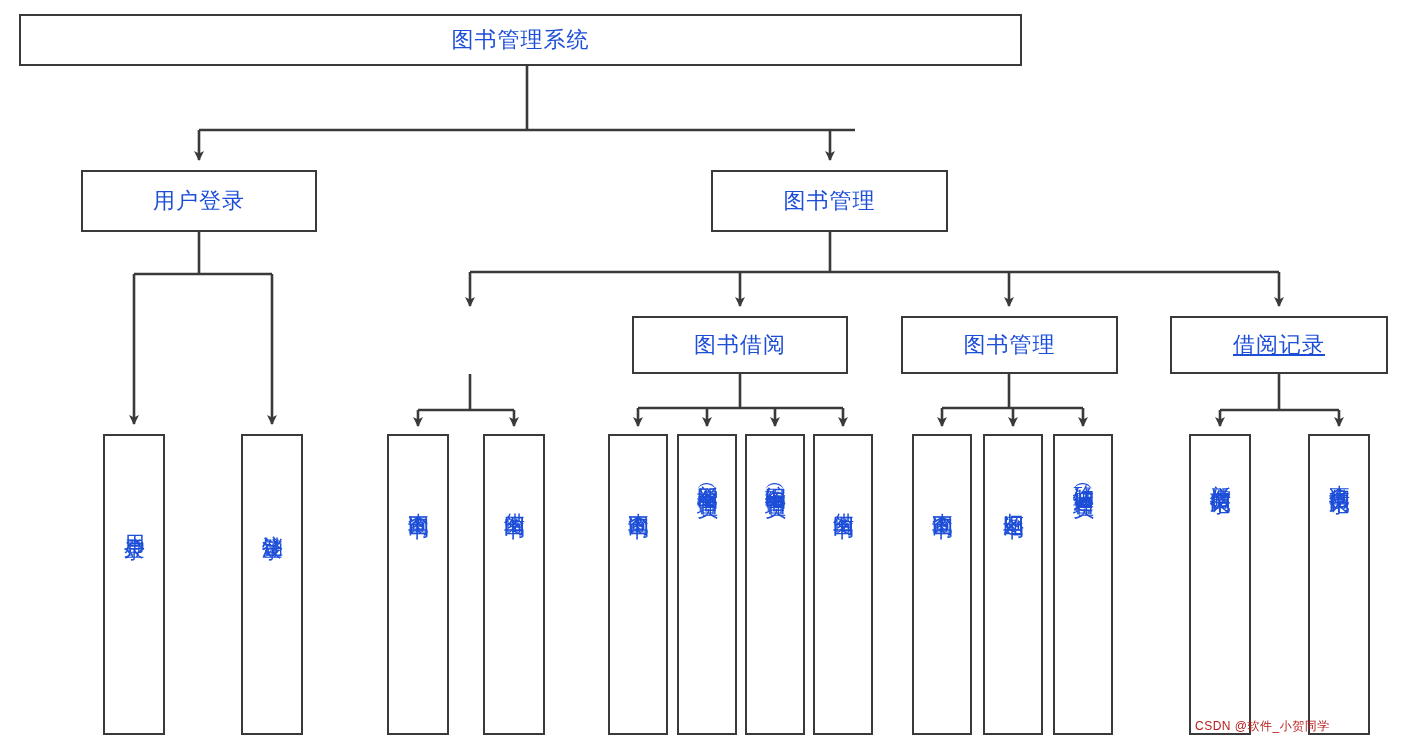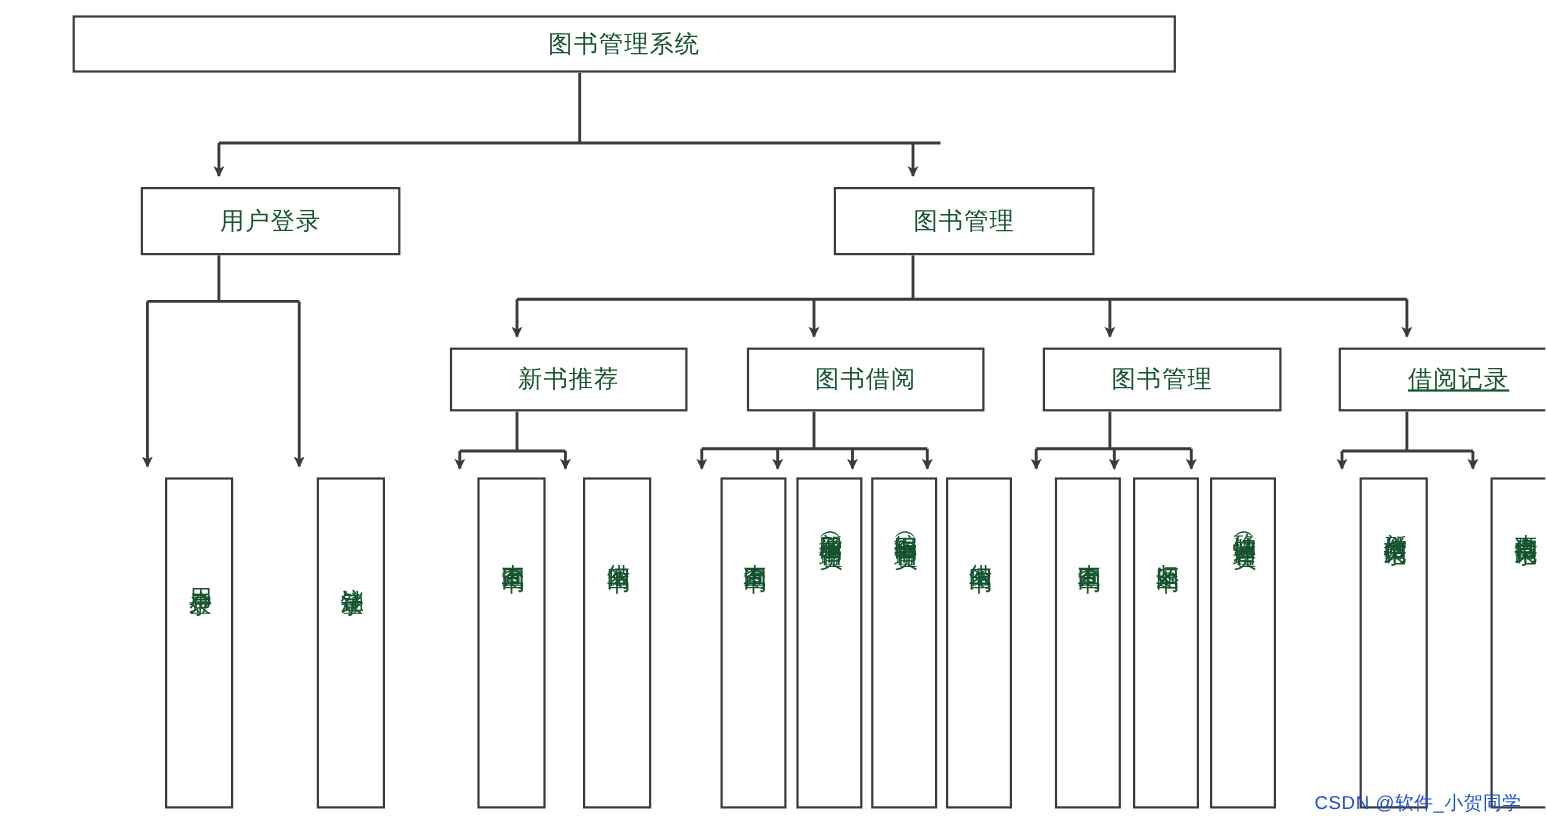--- a/index.html
+++ b/index.html
@@ -26,22 +26,21 @@
     pointer-events: none;
   }
   .node {
     position: absolute;
     box-sizing: border-box;
     border: 2px solid #3a3a3a;
     background: #ffffff;
     display: flex;
     align-items: center;
     justify-content: center;
-    color: #14532d;
-    margin-left: 47px;
+    color: #1d4ed8;
   }
   .node-h .node-label {
     font-size: 22px;
     line-height: 1.1;
     letter-spacing: 1px;
     white-space: nowrap;
   }
   .node-v {
     align-items: flex-start;
     justify-content: center;
@@ -60,22 +59,22 @@
     margin-top: 78px;
   }
   .node-v.pad-top2 .node-label {
     margin-top: 56px;
   }
   .node-v.pad-top3 .node-label {
     margin-top: 28px;
   }
   .watermark {
     position: absolute;
-    font-size: 17px;
-    color: #1d4ed8;
+    font-size: 12px;
+    color: #b91c1c;
     white-space: nowrap;
     letter-spacing: 0.5px;
     user-select: none;
   }
 </style>
 </head>
 <body>
 
 <div id="diagram-root">
 
@@ -133,23 +132,20 @@
     <span class="node-label">图书管理系统</span>
   </div>
 
   <div class="node node-h" id="node-l2-0" style="left: 81px; top: 170px; width: 236px; height: 62px;">
     <span class="node-label">用户登录</span>
   </div>
   <div class="node node-h" id="node-l2-1" style="left: 711px; top: 170px; width: 237px; height: 62px;">
     <span class="node-label">图书管理</span>
   </div>
 
-  <div class="node node-h" id="node-l3-0" style="left: 362px; top: 316px; width: 216px; height: 58px;">
-    <span class="node-label">新书推荐</span>
-  </div>
   <div class="node node-h" id="node-l3-1" style="left: 632px; top: 316px; width: 216px; height: 58px; text-align: center;">
     <span class="node-label">图书借阅</span>
   </div>
   <div class="node node-h" id="node-l3-2" style="left: 901px; top: 316px; width: 217px; height: 58px;">
     <span class="node-label">图书管理</span>
   </div>
   <div class="node node-h" id="node-l3-3" style="left: 1170px; top: 316px; width: 218px; height: 58px; text-decoration: underline;">
     <span class="node-label">借阅记录</span>
   </div>
 

